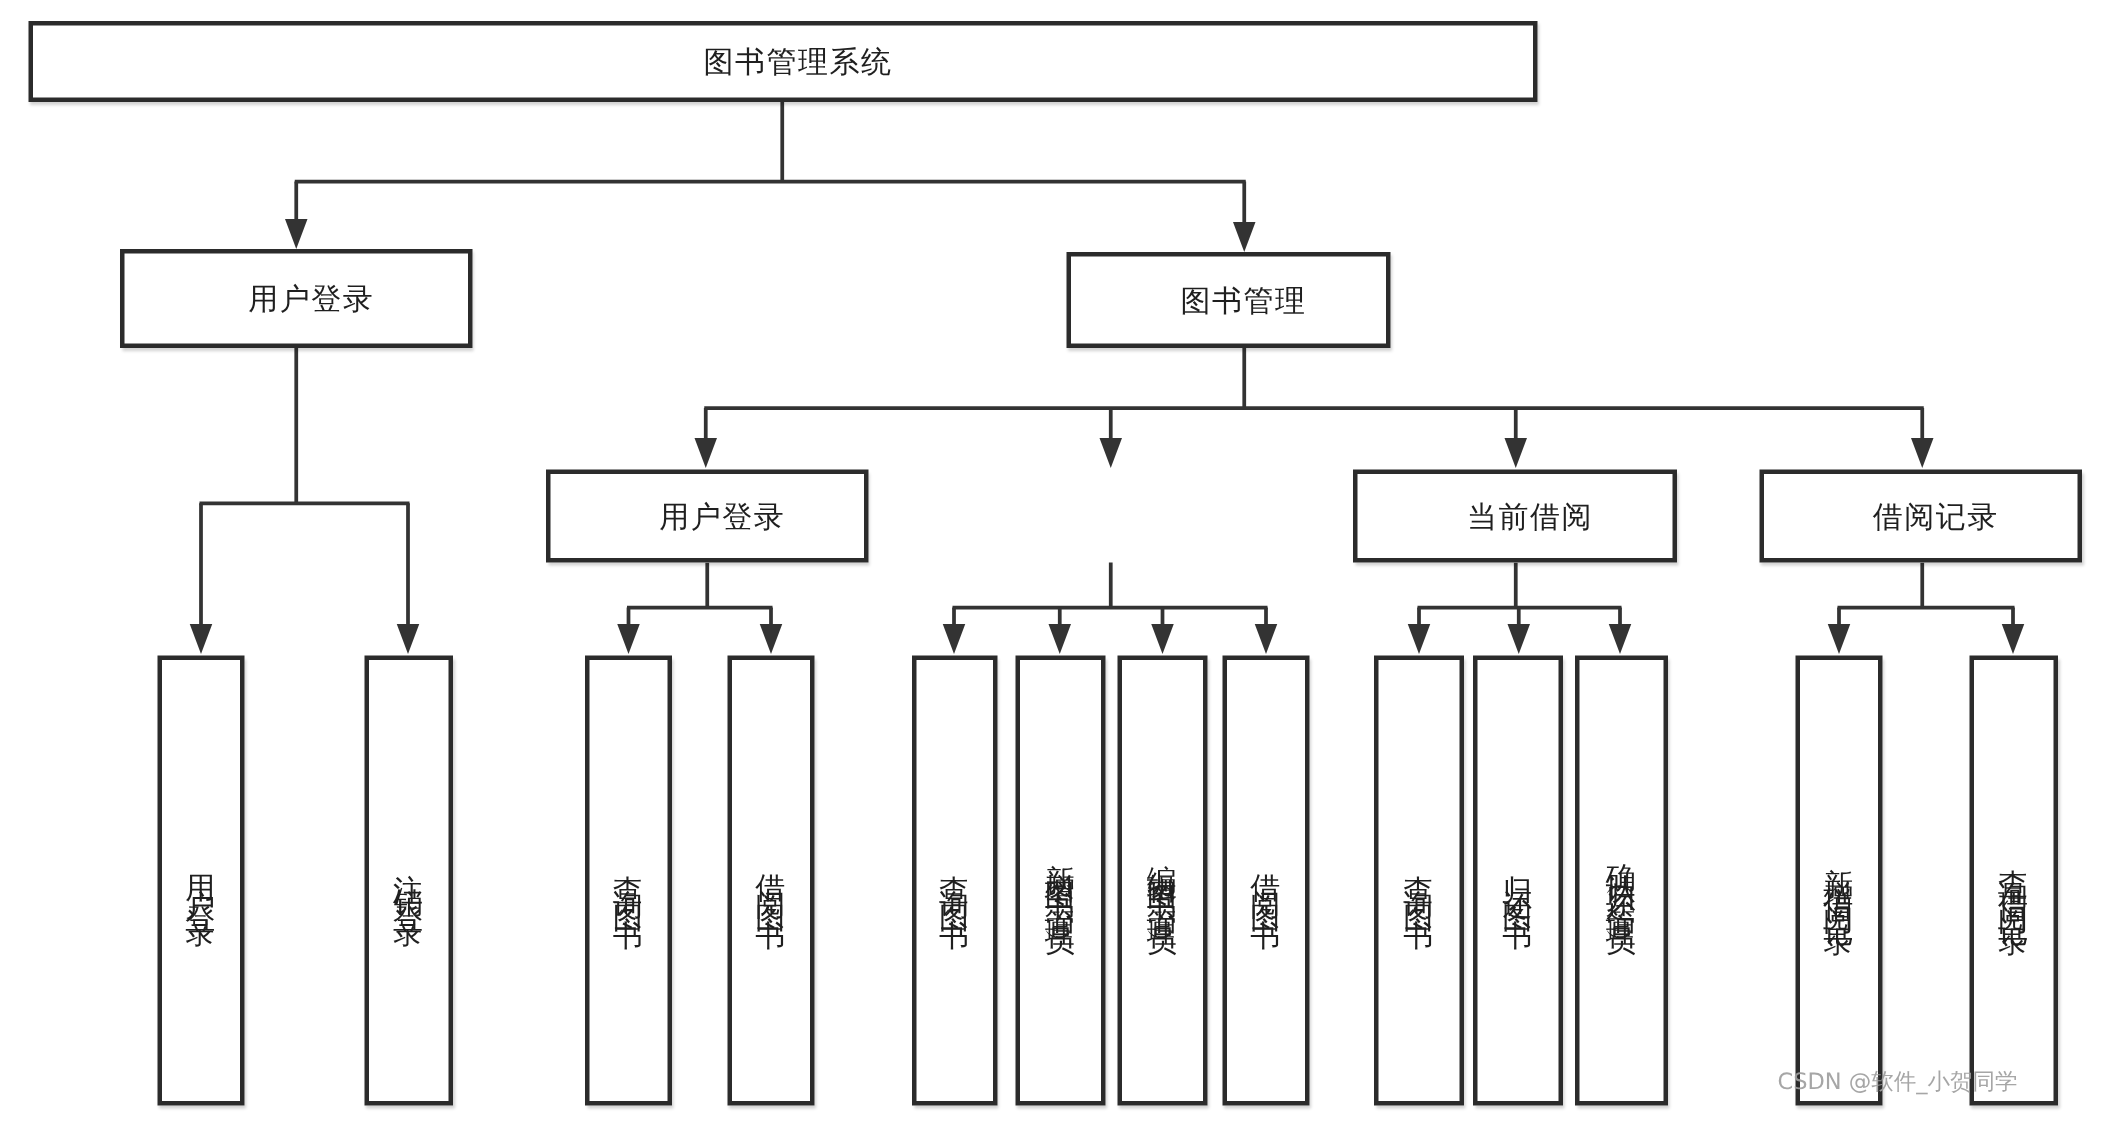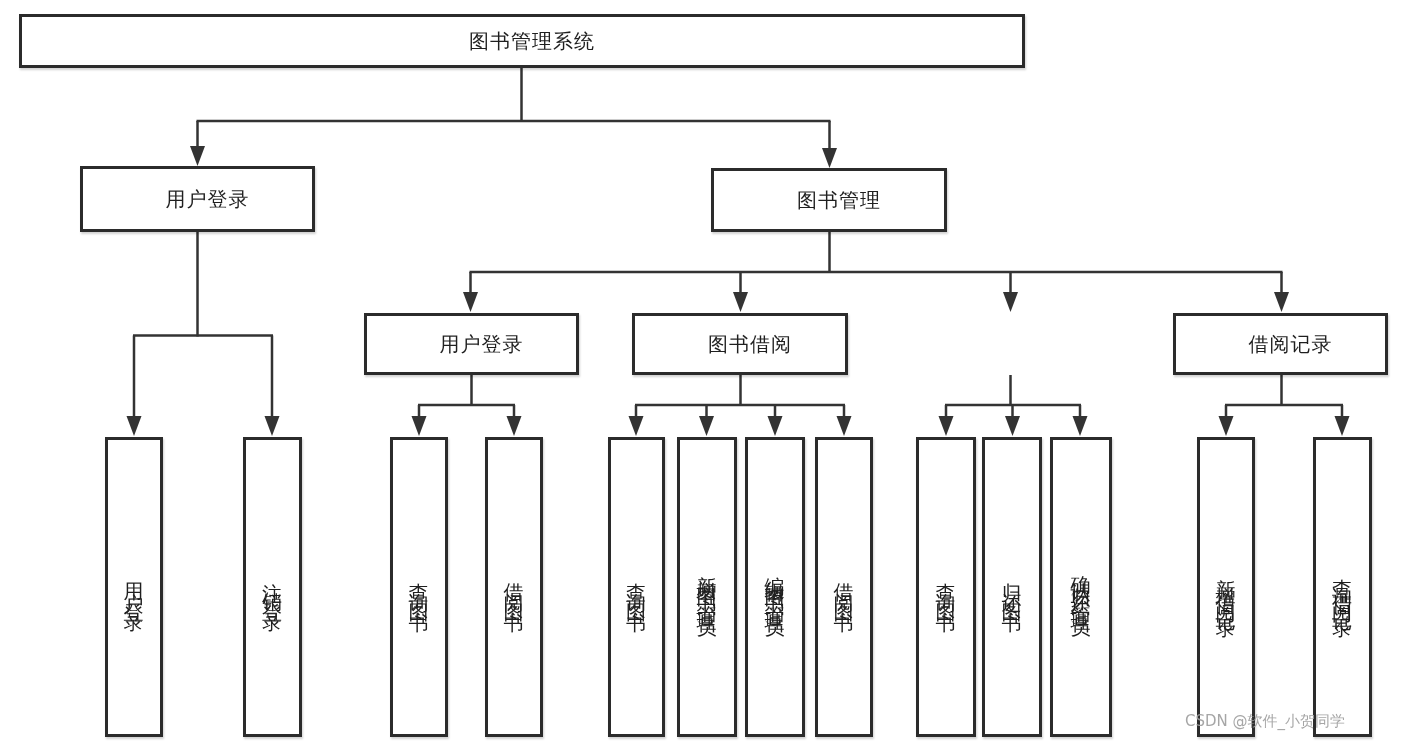--- a/index.html
+++ b/index.html
@@ -143,29 +143,29 @@
     </g>
   </svg>
 
   <div class="node hbox" style="left:19px; top:14px; width:1006px; height:54px;">
     <span>图书管理系统</span>
   </div>
 
   <div class="node hbox" style="left:80px; top:166px; width:235px; height:66px;">
     <span>用户登录</span>
   </div>
-  <div class="node hbox" style="left:711px; top:168px; width:236px; height:64px;">
+  <div class="node hbox" style="left:711px; top:168px; width:216px; height:64px;">
     <span>图书管理</span>
   </div>
 
   <div class="node hbox" style="left:364px; top:313px; width:215px; height:62px;">
     <span>用户登录</span>
   </div>
-  <div class="node hbox" style="left:632px; top:313px; width:216px; height:62px;">
-    <span>图书借阅</span>
+  <div class="node hbox" style="left:902px; top:313px; width:216px; height:62px;">
+    <span>当前借阅</span>
   </div>
   <div class="node hbox" style="left:1173px; top:313px; width:215px; height:62px;">
     <span>借阅记录</span>
   </div>
 
   <div class="node vbox" style="left:105px; top:437px; width:58px; height:300px;">
     <span class="vtext">用户登录</span>
   </div>
   <div class="node vbox" style="left:243px; top:437px; width:59px; height:300px;">
     <span class="vtext">注销登录</span>

